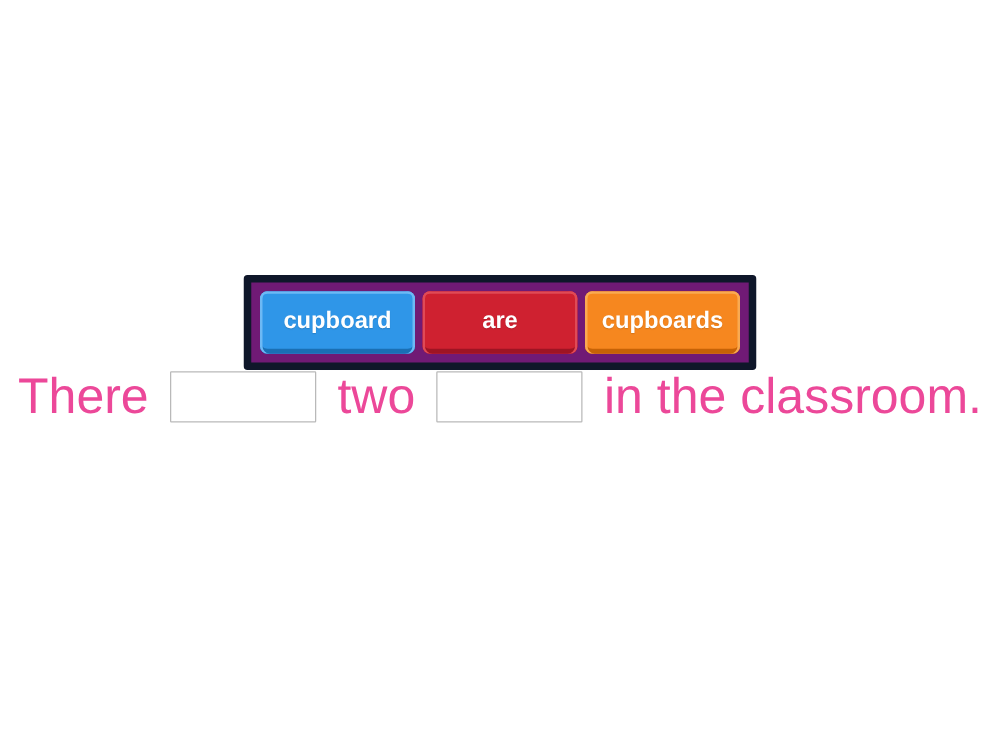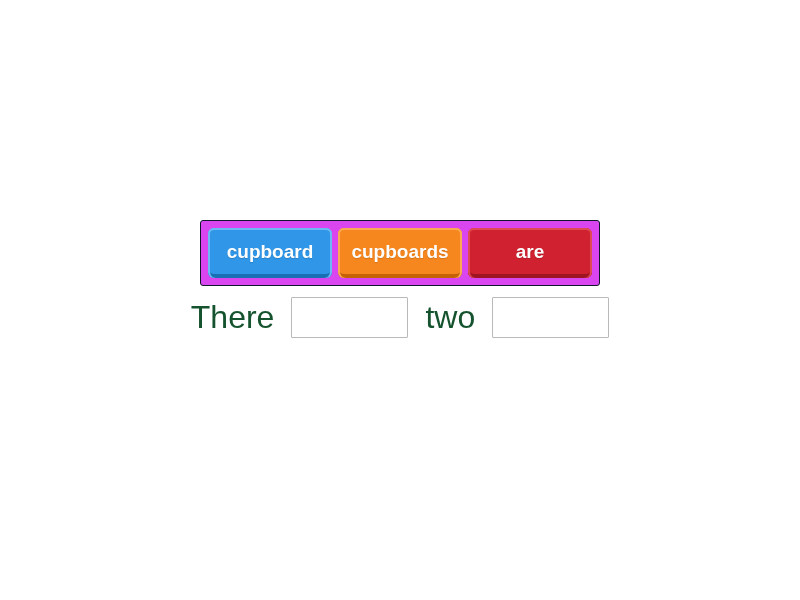--- a/index.html
+++ b/index.html
@@ -14,22 +14,22 @@
     overflow: hidden;
     font-family: "Liberation Sans", "DejaVu Sans", sans-serif;
   }
 
   
   .word-bank {
     position: absolute;
     top: 220px;
     left: 50%;
     transform: translateX(-50%);
-    background: #d946ef;
-    border: 1px solid #0f172a;
+    background: #701a75;
+    border: 6px solid #0f172a;
     border-radius: 3px;
     padding: 7px;
     display: flex;
     gap: 6px;
     box-sizing: border-box;
   }
   .tile {
     width: 124px;
     height: 50px;
     border-radius: 6px;
@@ -56,42 +56,43 @@
   .sentence-row {
     position: absolute;
     top: 290px;
     left: 0;
     right: 0;
     height: 54px;
     display: flex;
     align-items: center;
     justify-content: center;
     gap: 17px;
-    font-size: 32px;
-    color: #14532d;
+    font-size: 40px;
+    color: #ec4899;
   }
   .sentence-word {
     white-space: nowrap;
   }
   .blank-slot {
     width: 117px;
     height: 41px;
     background: #ffffff;
     border: 1px solid #b9b9b9;
     border-radius: 1px;
     box-sizing: border-box;
   }
 </style>
 </head>
 <body>
 
 <div class="word-bank">
   <div class="tile" style="--base: #2f96e8; --light: #6db9f5; --dark: #1a6fb4;">cupboard</div>
+  <div class="tile" style="--base: #cf2130; --light: #e04a55; --dark: #9e1423;">are</div>
   <div class="tile" style="--base: #f6871f; --light: #f9aa52; --dark: #c66206;">cupboards</div>
-  <div class="tile" style="--base: #cf2130; --light: #e04a55; --dark: #9e1423;">are</div>
 </div>
 
 <div class="sentence-row">
   <span class="sentence-word">There</span>
   <span class="blank-slot"></span>
   <span class="sentence-word">two</span>
   <span class="blank-slot"></span>
+  <span class="sentence-word">in the classroom.</span>
 </div>
 
 </body></html>

